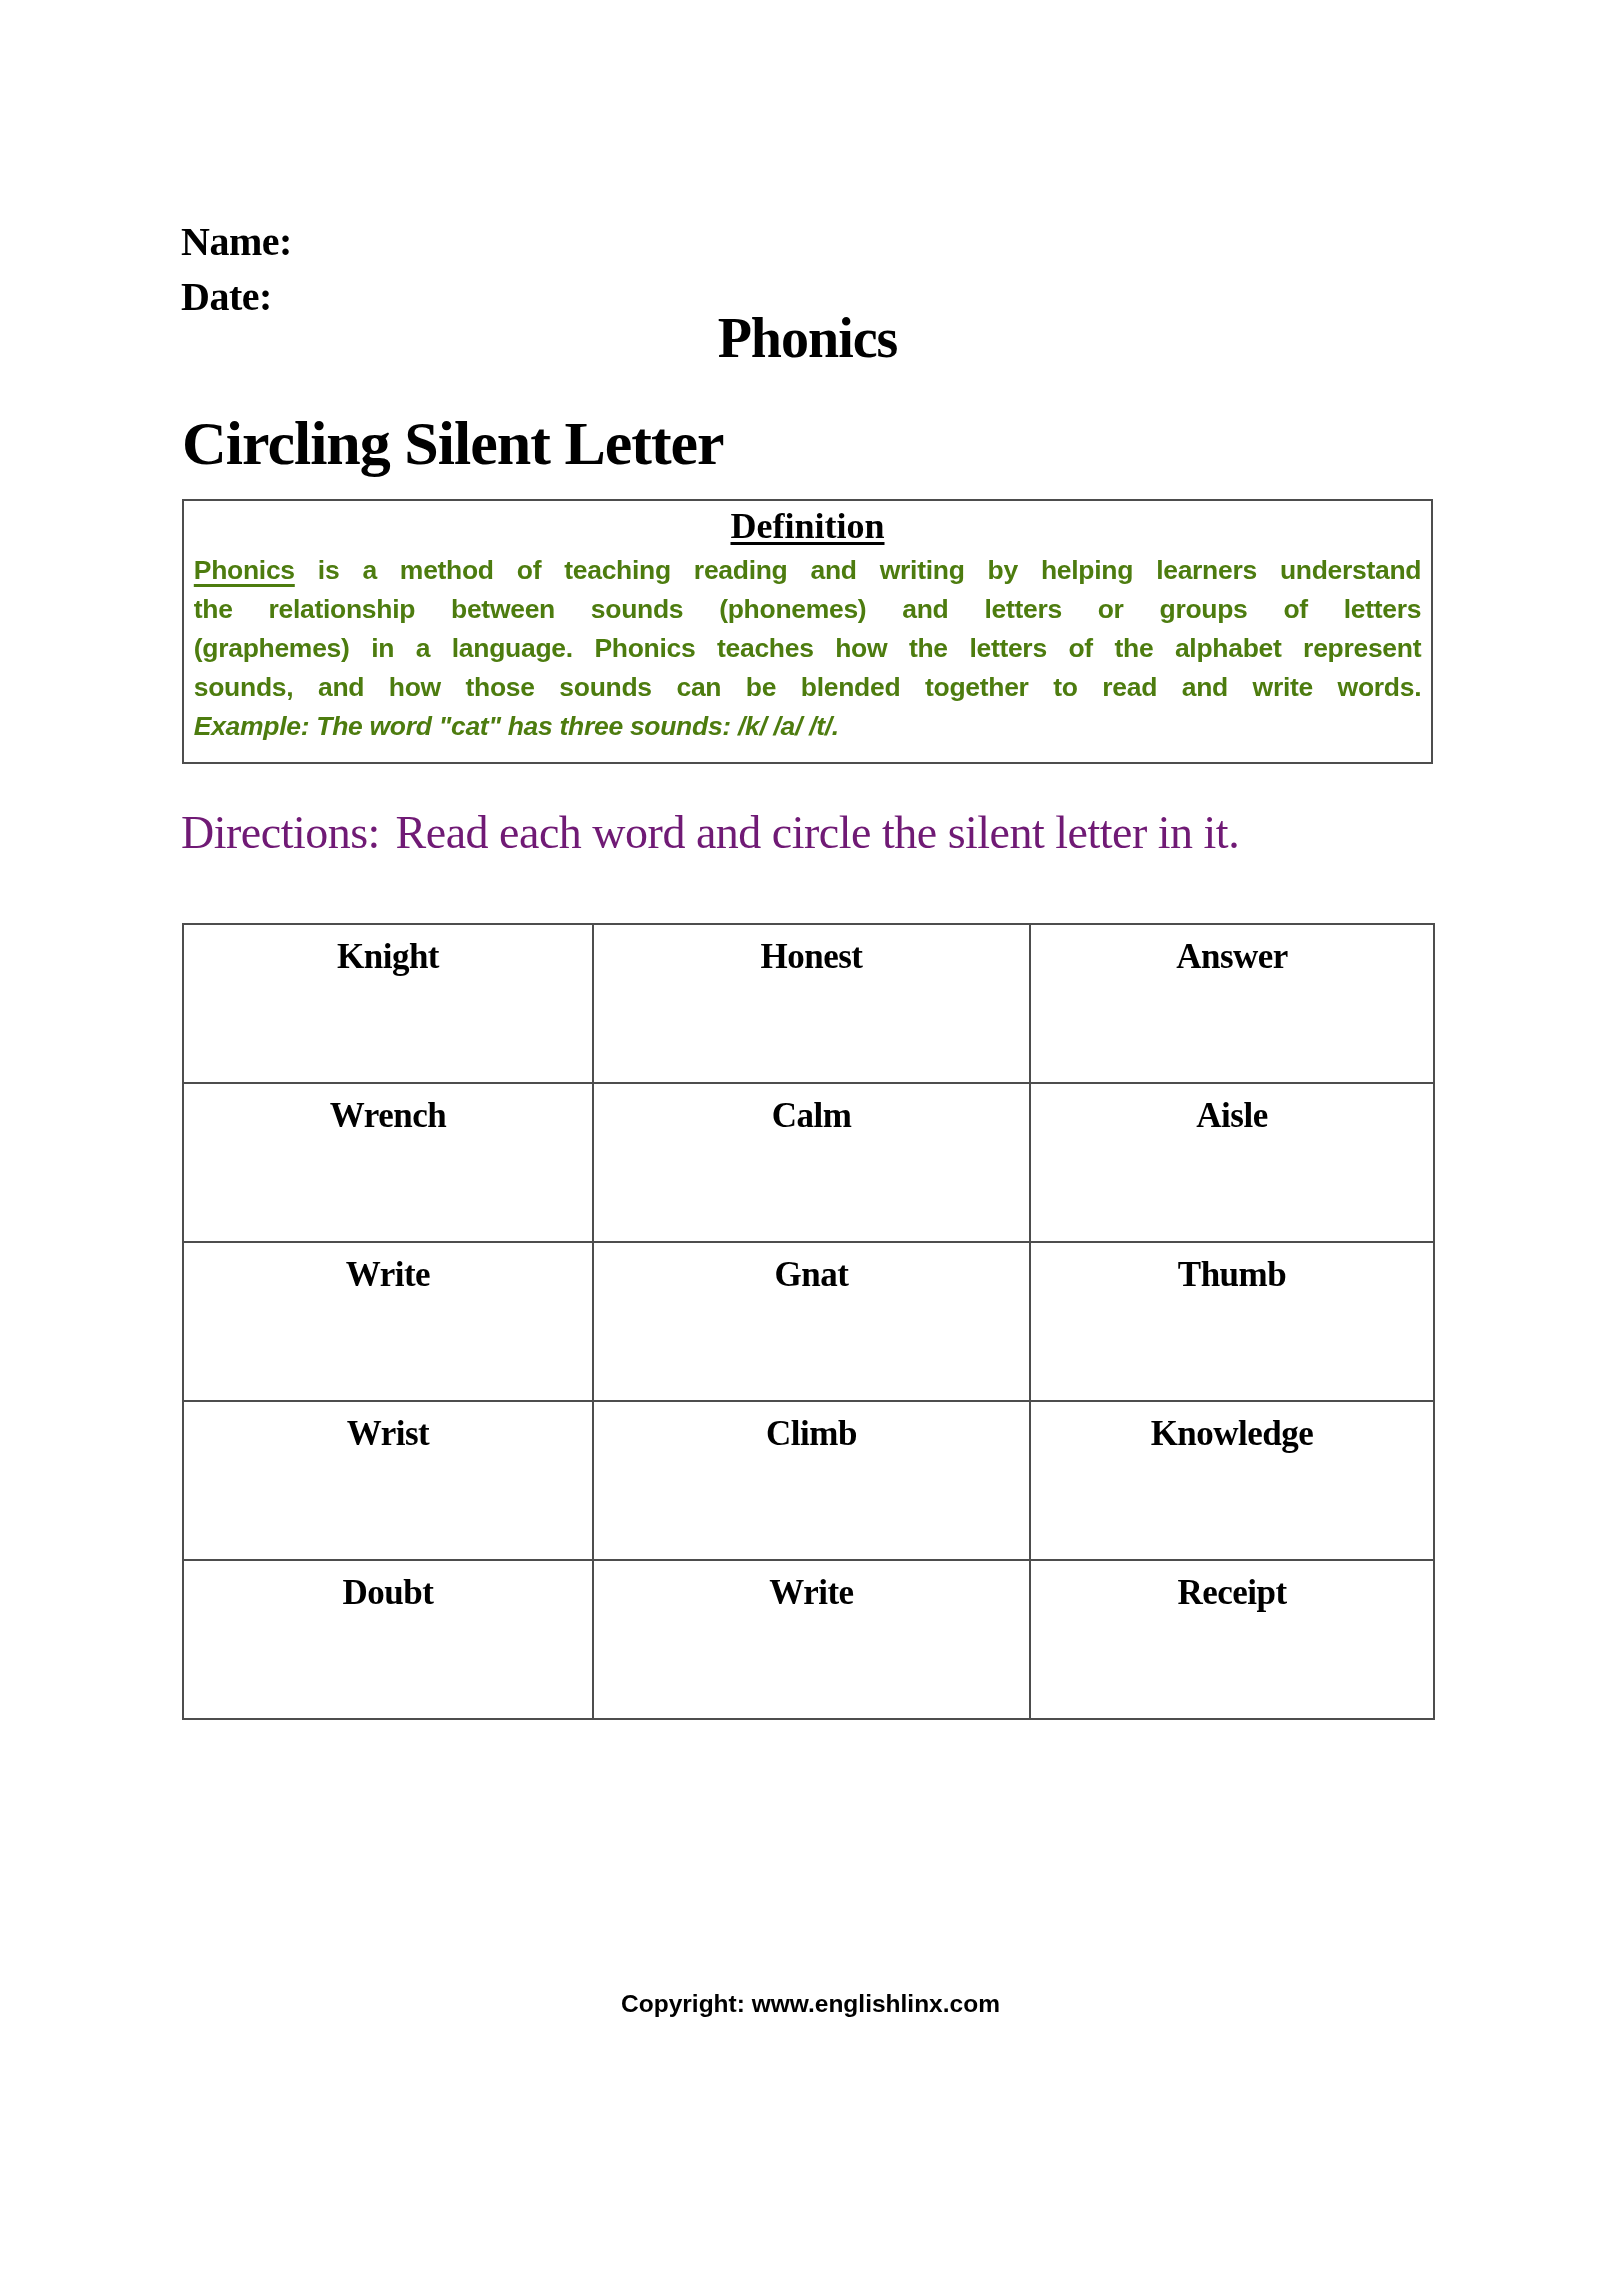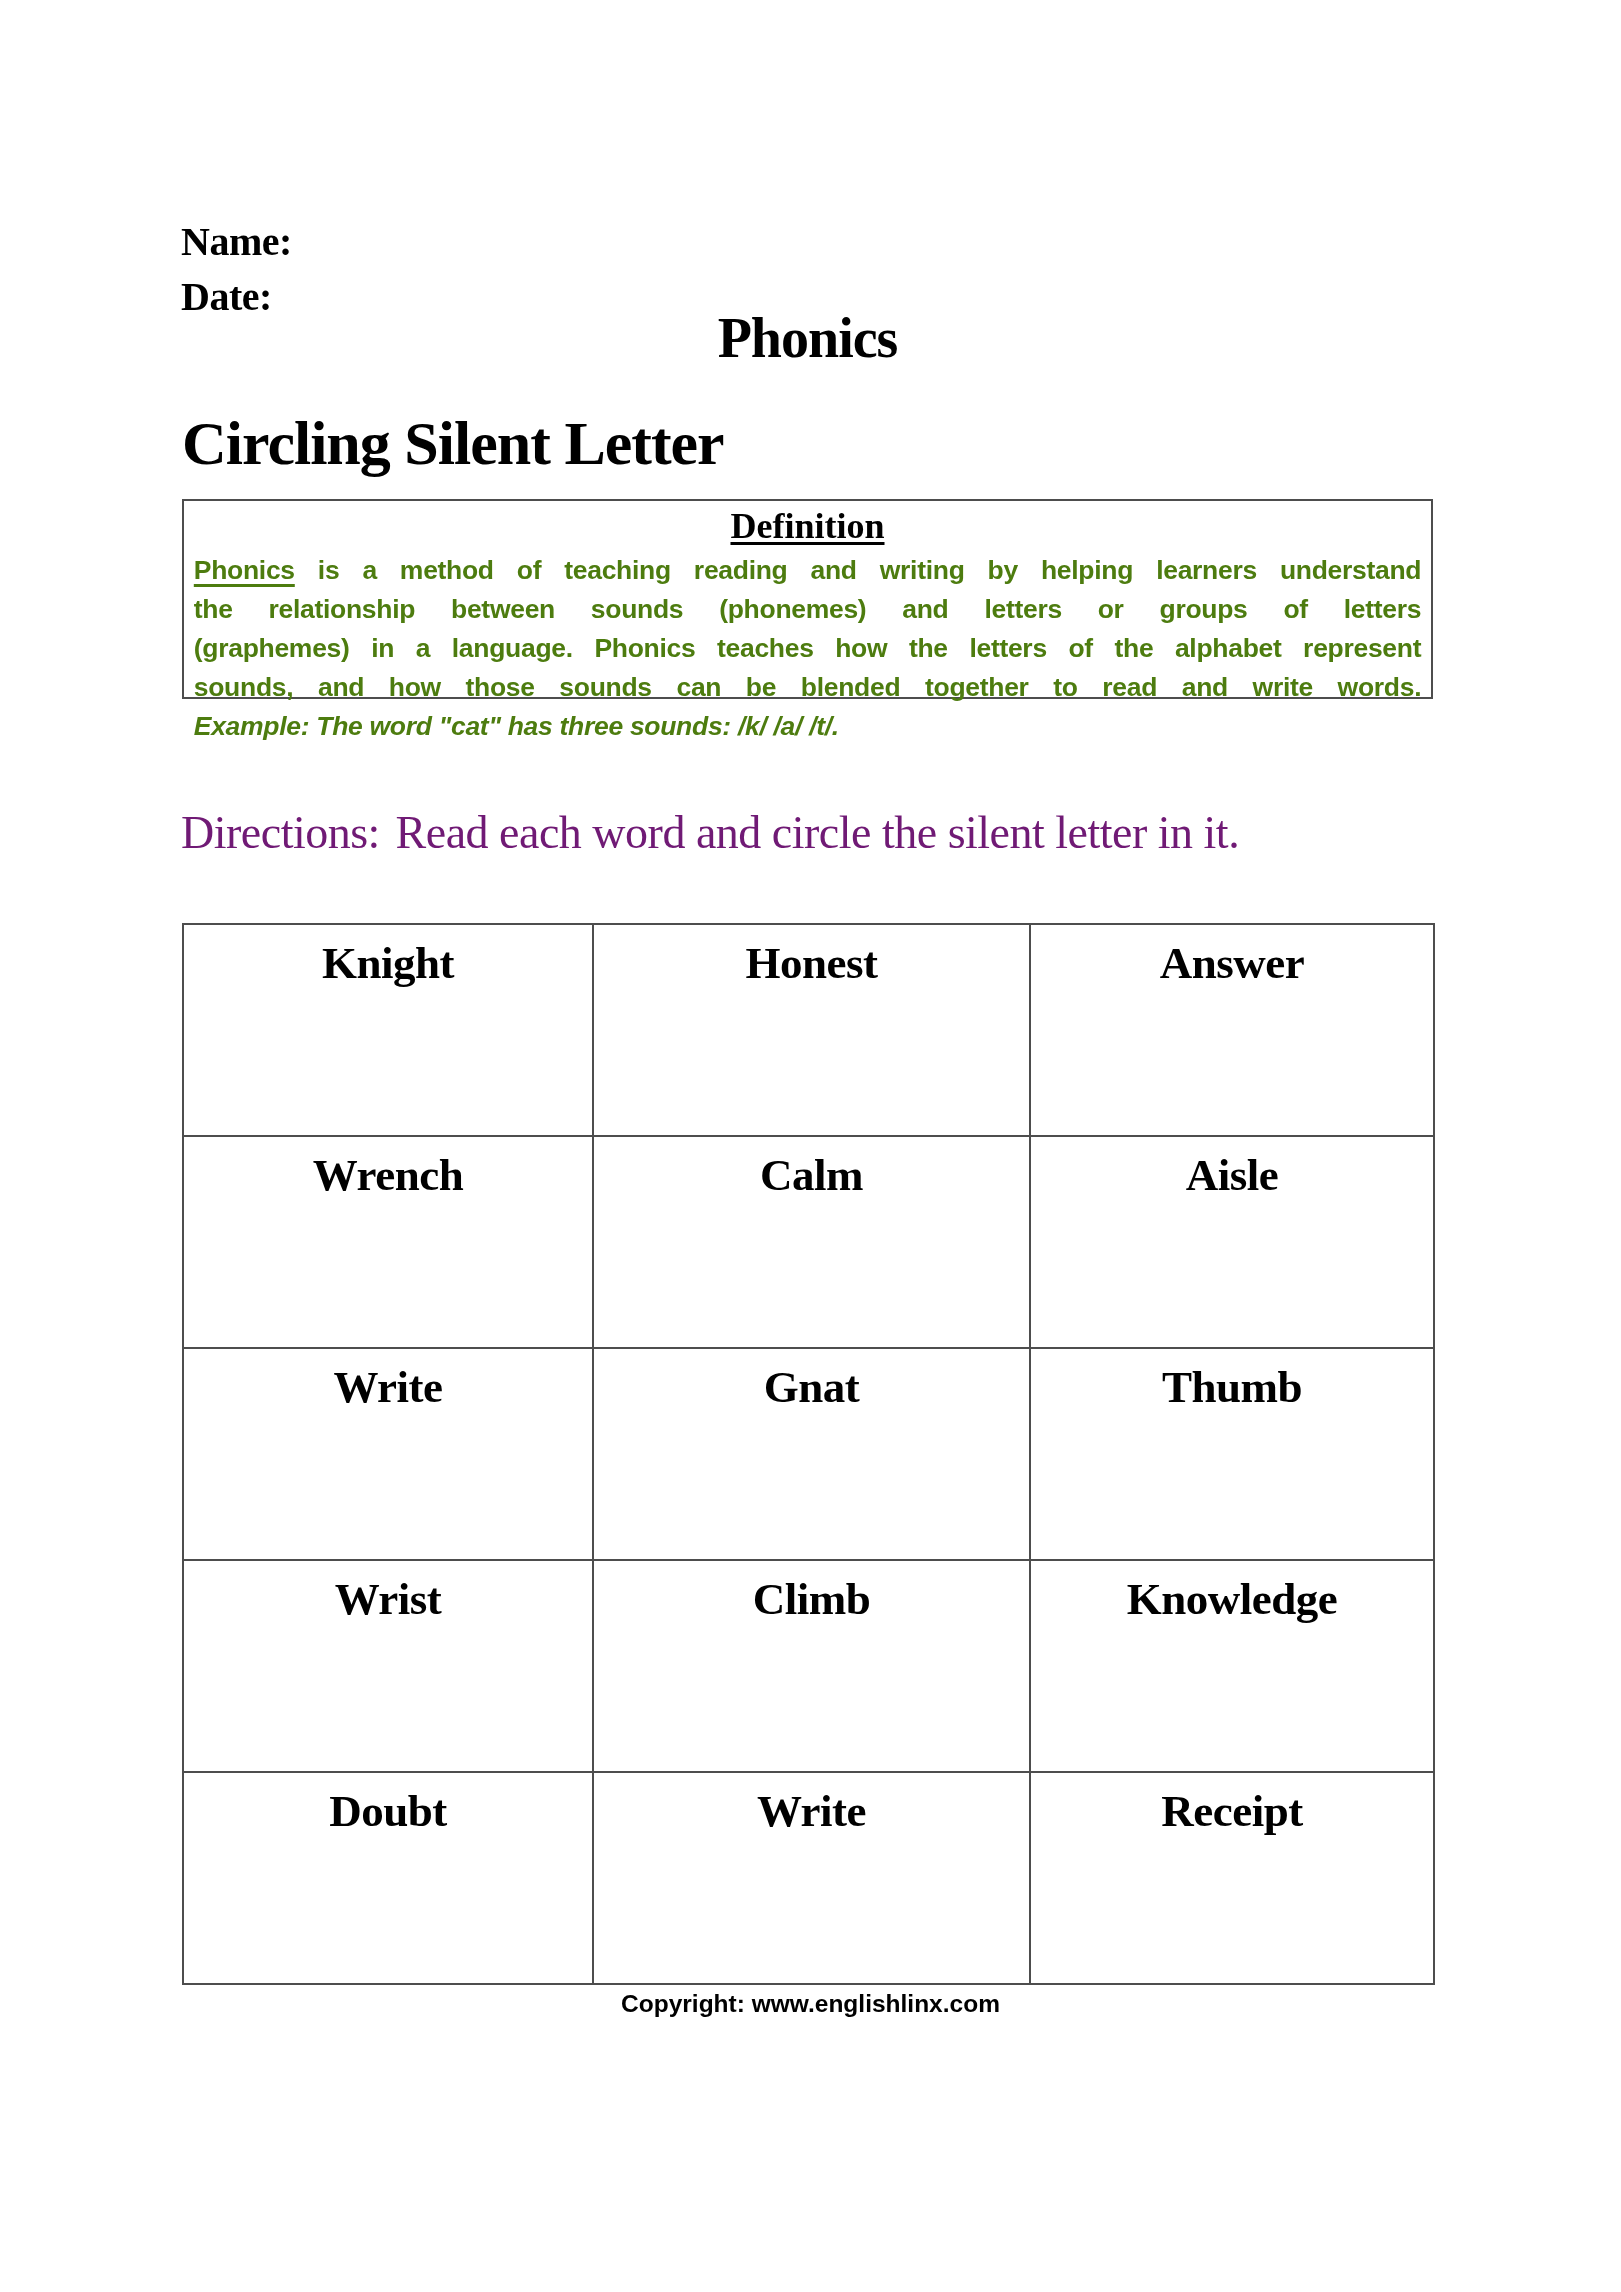--- a/index.html
+++ b/index.html
@@ -57,21 +57,21 @@
     font-weight: bold;
     letter-spacing: -1px;
   }
 
   
   .def-box {
     position: absolute;
     left: 182px;
     top: 499px;
     width: 1251px;
-    height: 200px;
+    height: 265px;
     box-sizing: border-box;
     border: 2px solid #4d4d4d;
     padding: 3.9px 9.8px 0 9.8px;
   }
   .def-heading {
     text-align: center;
     font-family: "Liberation Serif", serif;
     font-weight: bold;
     font-size: 36px;
     margin-bottom: 3.9px;
@@ -124,24 +124,24 @@
     left: 182px;
     top: 923px;
     border-collapse: collapse;
     table-layout: fixed;
   }
   .word-table td {
     border: 2px solid #4d4d4d;
     vertical-align: top;
     text-align: center;
     font-weight: bold;
-    font-size: 45px;
+    font-size: 35px;
     letter-spacing: -0.5px;
     padding-top: 11.8px;
-    height: 212px;
+    height: 159px;
     box-sizing: border-box;
   }
   .col-a { width: 410px; }
   .col-b { width: 437px; }
   .col-c { width: 404px; }
 
   
   .footer {
     position: absolute;
     left: 0;

